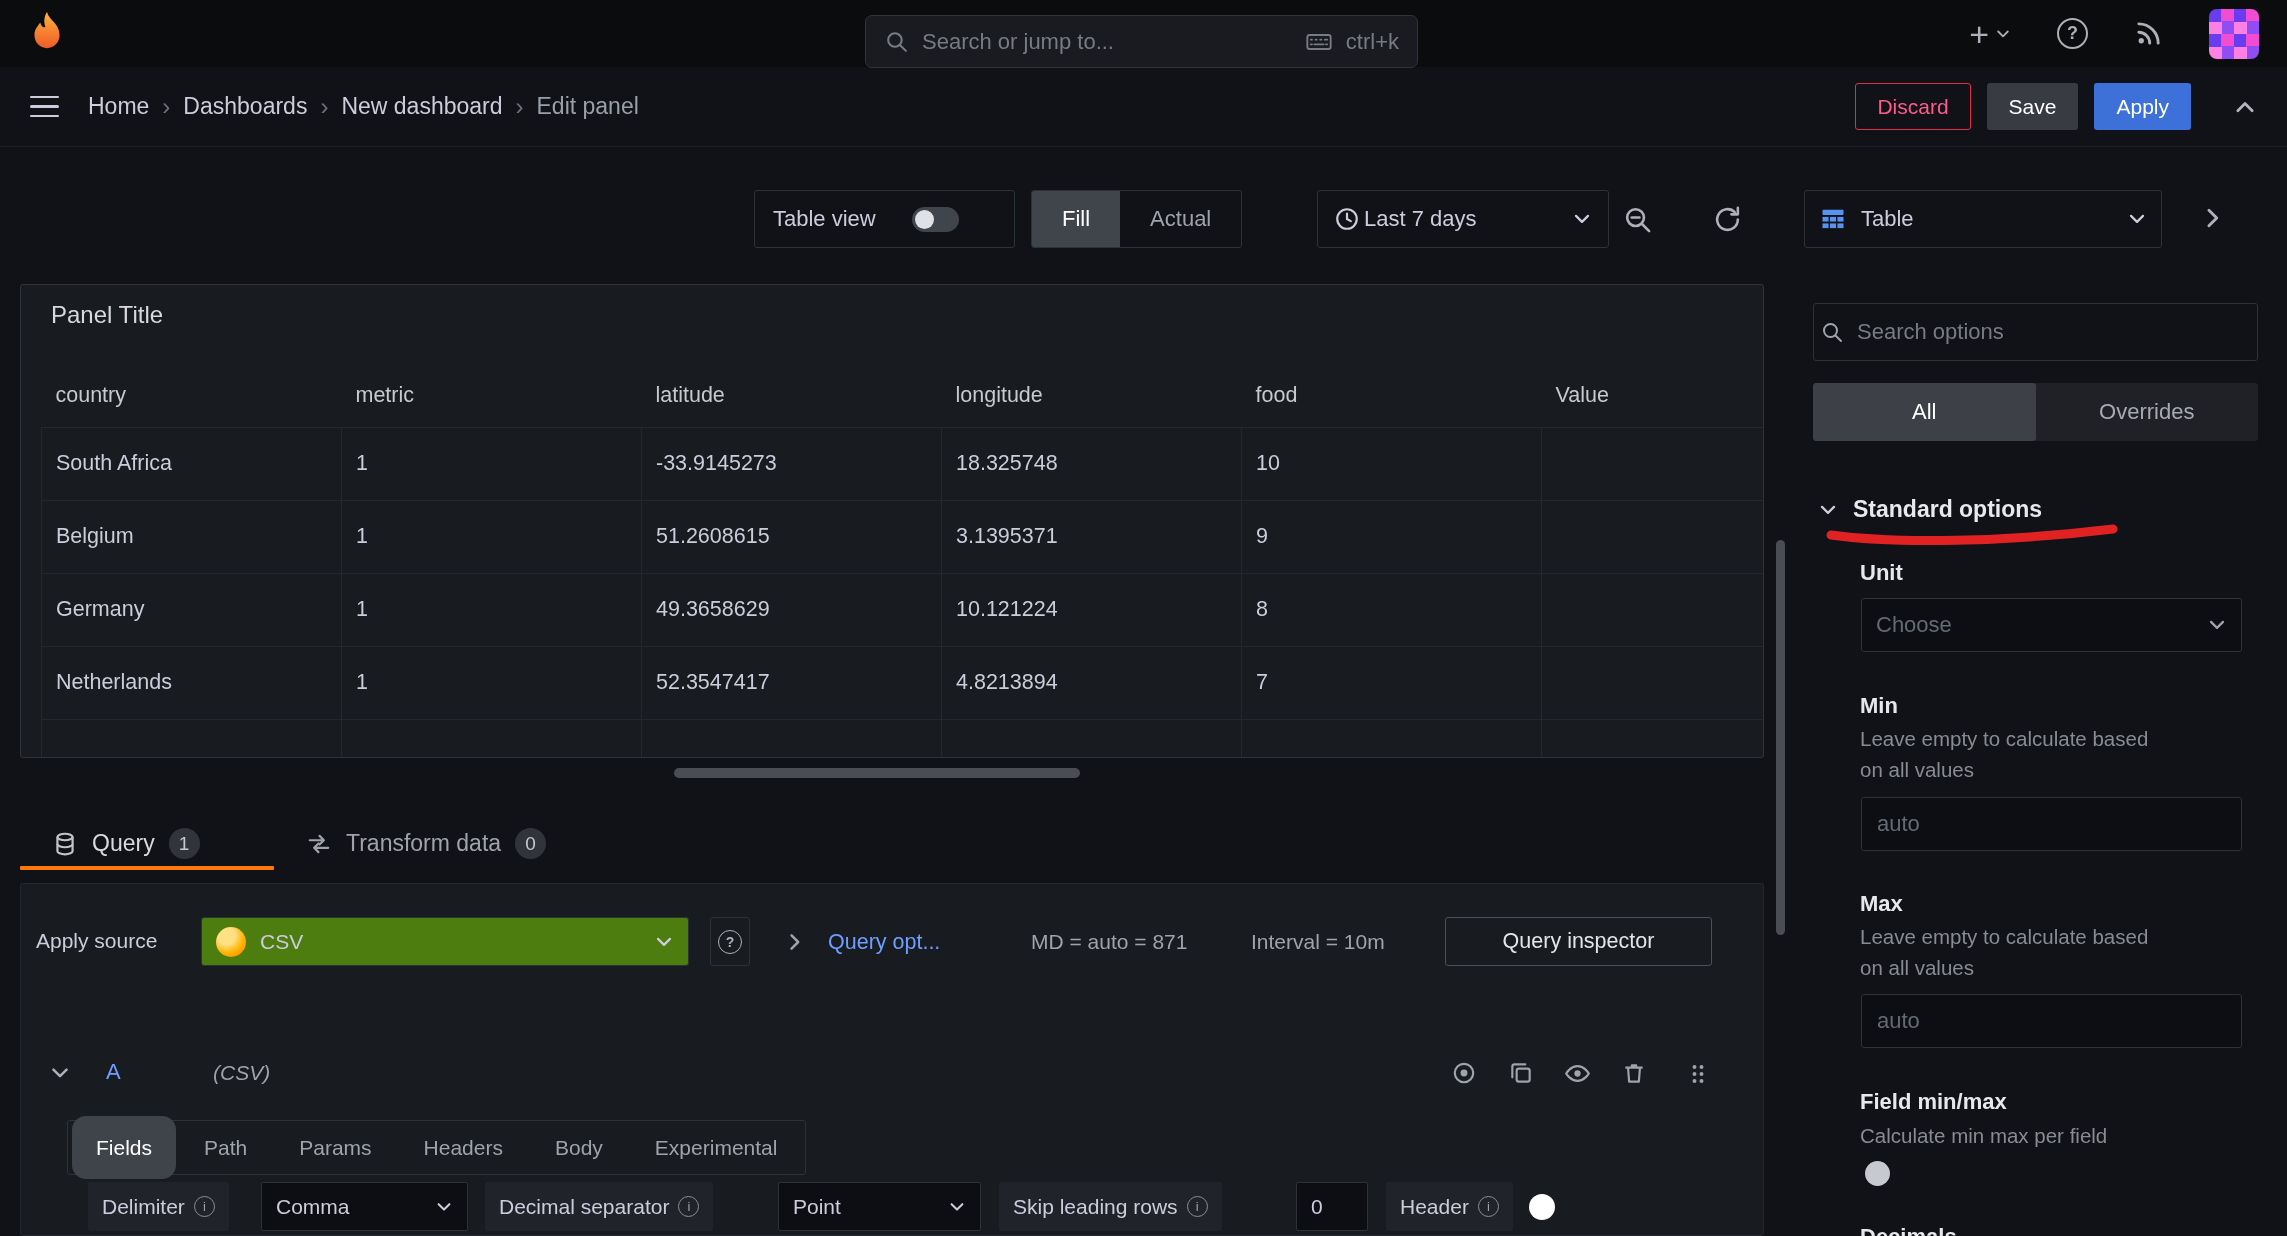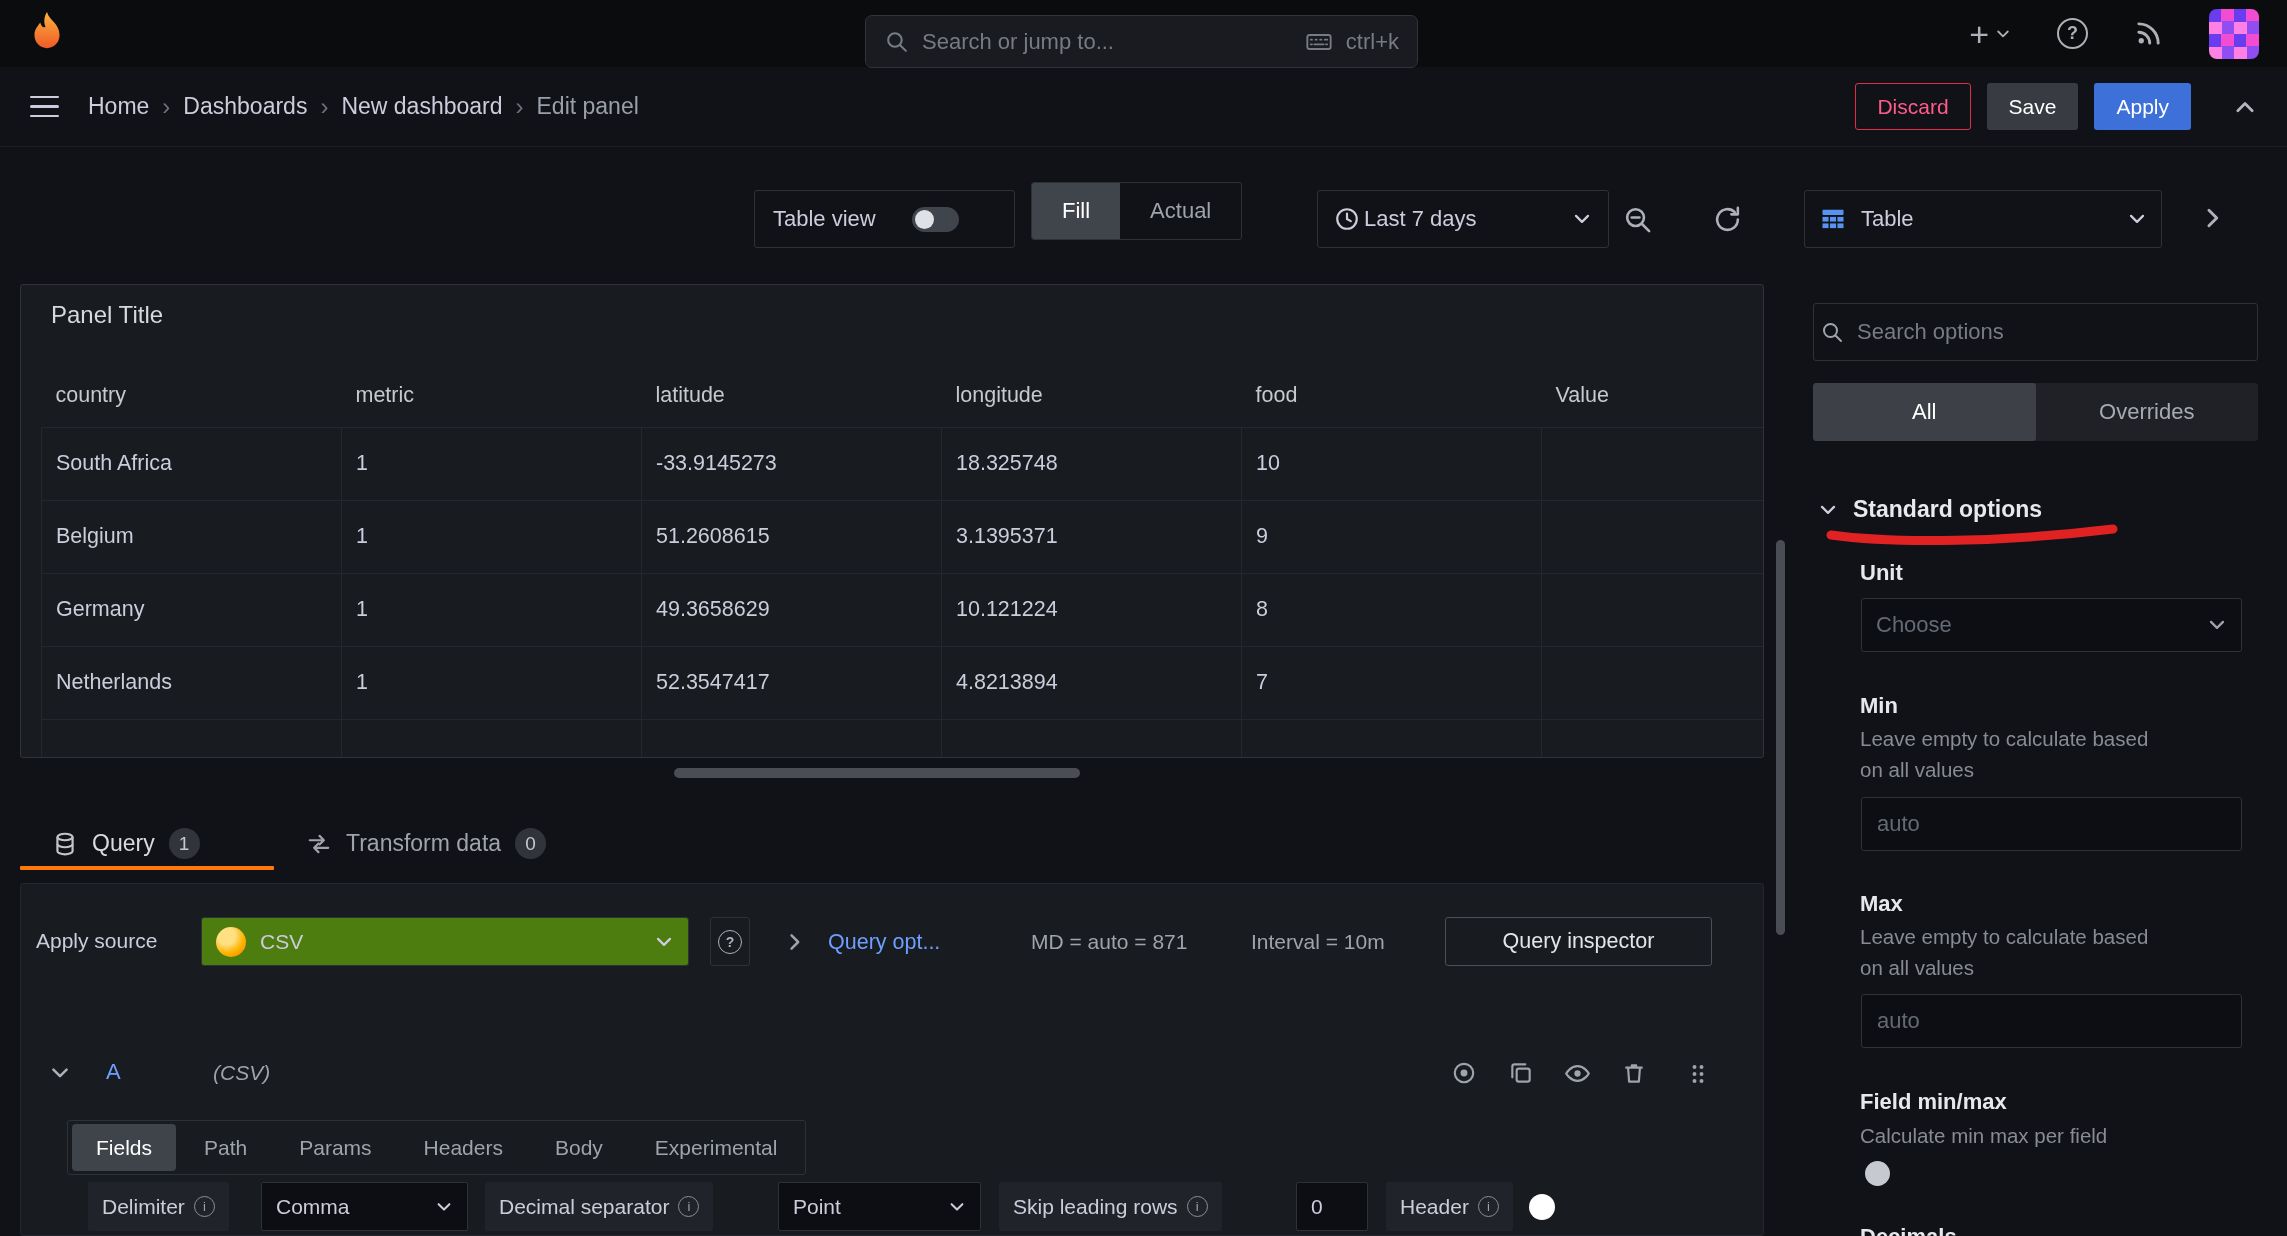--- a/index.html
+++ b/index.html
@@ -100,22 +100,22 @@
   .help-btn { position:absolute; left:689px; top:33px; width:40px; height:49px; border:1px solid #2c3235;
     border-radius:3px; display:flex; align-items:center; justify-content:center; color:#aeb1b8; cursor:pointer; }
   .help-btn .circle-icon { width:24px; height:24px; border-width:1.8px; font-size:14px; }
   .inspector-btn { position:absolute; left:1424px; top:33px; width:267px; height:49px; border:1px solid #4c5158;
     border-radius:3px; display:flex; align-items:center; justify-content:center; font-size:21.5px; color:#e4e5ea; cursor:pointer; }
   .muted { color:#9fa3ab; }
   .link-blue { color:#6e9fff; cursor:pointer; }
   .row-icon { position:absolute; color:#9fa3ab; cursor:pointer; }
   .etabs { position:absolute; left:46px; top:236px; height:55px; display:inline-flex; align-items:center;
     gap:4px; padding:0 4px; border:1px solid #2c3235; border-radius:3px; }
-  .etab { height:47px; display:flex; align-items:center; padding:13px 24px; font-size:21px; color:#9fa3ab;
-    border-radius:4px; cursor:pointer; }
+  .etab { height:63px; display:flex; align-items:center; padding:13px 24px; font-size:21px; color:#9fa3ab;
+    border-radius:14px; cursor:pointer; }
   .etab.active { background:#3f434a; color:#ffffff; }
   .flabel { position:absolute; height:49px; display:inline-flex; align-items:center; gap:9px; padding:0 14px;
     background:#202329; border-radius:2px; font-size:21px; color:#ccccdc; }
   .fselect { position:absolute; height:49px; display:flex; align-items:center; justify-content:space-between;
     padding:0 14px; background:#0d0e13; border:1px solid #2c3235; border-radius:2px; font-size:21px;
     color:#ccccdc; cursor:pointer; }
   .finput { position:absolute; height:49px; background:#0d0e13; border:1px solid #2c3235; border-radius:2px;
     font-size:21px; color:#ccccdc; padding:0 14px; outline:none; }
   .info { width:21px; height:21px; border-radius:50%; border:1.5px solid #8b8f96; color:#9fa3ab;
     font-size:13px; display:inline-flex; align-items:center; justify-content:center; flex:none; cursor:default; }
@@ -214,21 +214,21 @@
 </div>
 
 
 <div class="tv-box abs">
   <span>Table view</span>
   <span class="switch">
       <span class="knob"></span>
     </span>
 </div>
 
-<div class="seg abs" style="left:1031px;top:182px;">
+<div class="seg abs" style="left:1031px;top:190px;">
   <span class="seg-item active">Fill</span>
   <span class="seg-item">Actual</span>
 </div>
 
 <div class="time-btn abs">
   <svg width="26" height="26" viewBox="0 0 24 24">
       <circle cx="12" cy="12" r="9" fill="none" stroke="currentColor" stroke-width="2"></circle>
       <path d="M12 7v5l3.5 2" stroke="currentColor" stroke-width="2" fill="none" stroke-linecap="round"></path>
     </svg>
   <span>Last 7 days</span>

